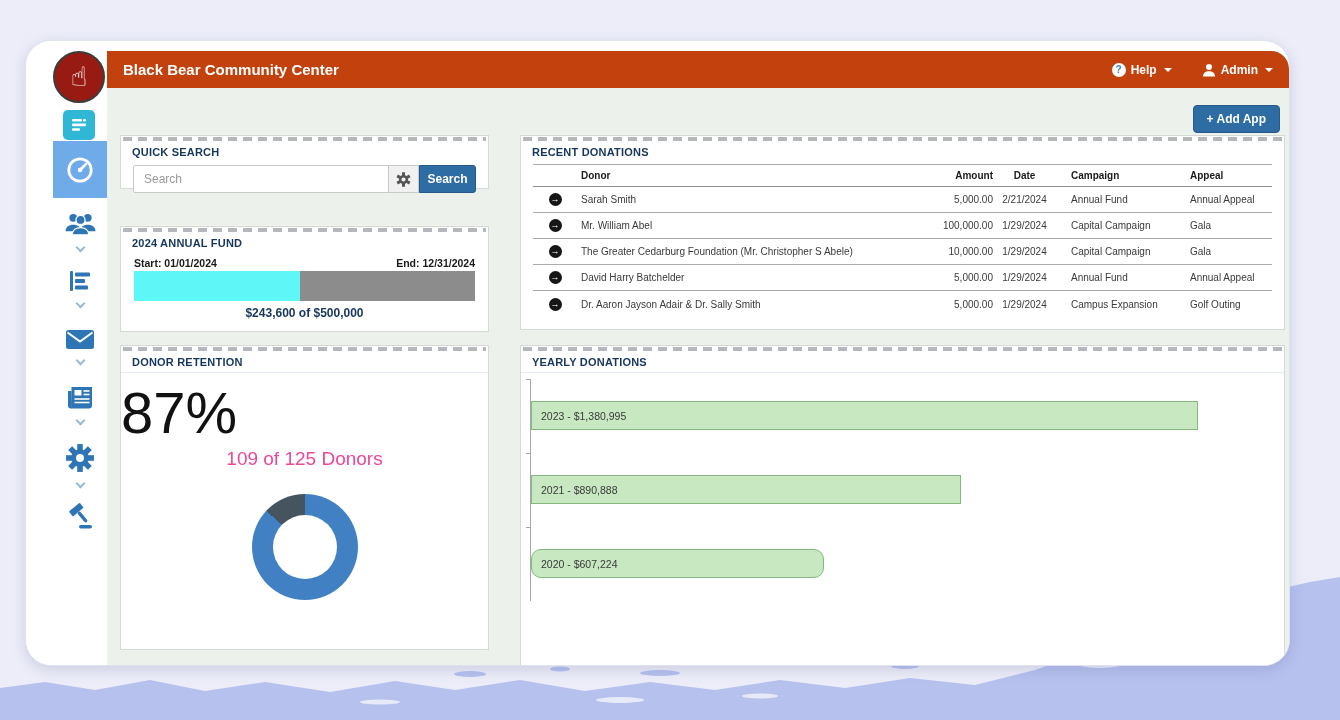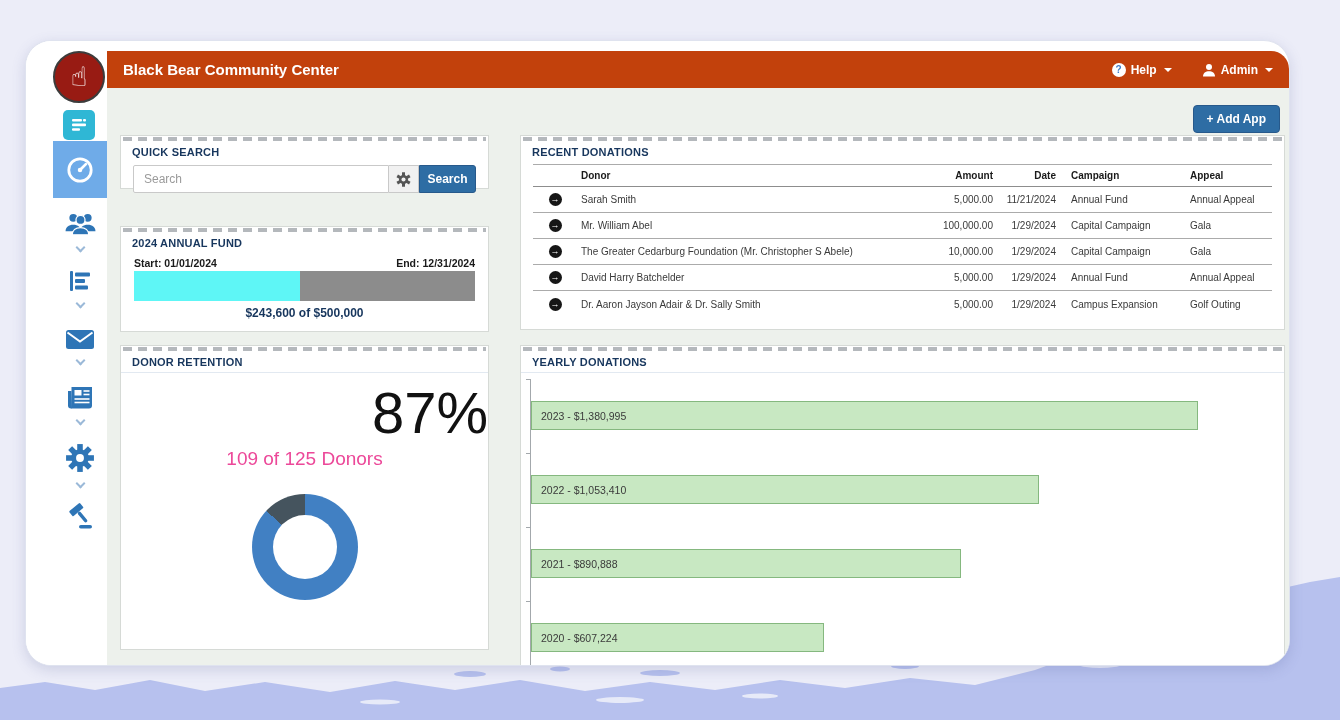--- a/index.html
+++ b/index.html
@@ -66,36 +66,36 @@
   
   #annual-fund { left:13px; top:138px; width:369px; height:106px; }
   .af-dates { display:flex; justify-content:space-between; margin:4px 13px 2px; font-size:10.5px;
           font-weight:bold; color:#1a1a1a; }
   .af-bar { height:30px; margin:0 13px; background:#8c8c8c; position:relative; overflow:hidden; }
   .af-fill { position:absolute; left:0; top:0; bottom:0; background:#5ef6f6; }
   .af-summary { text-align:center; font-size:12px; font-weight:bold; color:#17365d; margin-top:5px; }
 
   
   #donor-retention { left:13px; top:257px; width:369px; height:305px; }
-  .dr-percent { font-size:58px; font-weight:400; color:#111; text-align:right; margin-top:10px; line-height:1.05;padding-left:32px; }
+  .dr-percent { font-size:58px; font-weight:400; color:#111; text-align:left; margin-top:10px; line-height:1.05; }
   .dr-sub { text-align:center; font-size:19px; color:#ec4899; margin-top:4px; }
   .donut { width:106px; height:106px; border-radius:50%; margin:24px auto 0; position:relative; }
   .donut::after { content:""; position:absolute; inset:21px; background:#fff; border-radius:50%; }
 
   
   #recent-donations { left:413px; top:47px; width:765px; height:195px; }
   .table { margin:2px 12px 0; font-size:10px; color:#3a3a3a; }
   .t-row { display:flex; align-items:center; height:26px; border-bottom:1px solid #ababab; }
   .t-row:last-child { border-bottom:none; }
   .t-head { font-weight:bold; color:#1a1a1a; height:23px; border-top:1px solid #ababab;
           border-bottom:1px solid #8d8d8d; }
   .c-arrow { width:44px; display:flex; justify-content:center; }
   .c-donor { flex:1; padding-left:4px; white-space:nowrap; overflow:hidden; }
   .c-amount { width:110px; text-align:right; }
-  .c-date { width:63px; text-align:right; }
+  .c-date { width:63px; text-align:center; }
   .c-campaign { width:120px; padding-left:15px; white-space:nowrap; }
   .c-appeal { width:96px; padding-left:14px; white-space:nowrap; }
   .arrow-circle { width:13px; height:13px; border-radius:50%; background:#161616; color:#fff;
           font-size:9px; line-height:13px; text-align:center; cursor:pointer; }
   .arrow-circle::before { content:"→"; }
 
   
   #yearly-donations { left:413px; top:257px; width:765px; height:332px; }
   .chart { margin:6px 0 0 9px; border-left:1px solid #a3a8ac; position:relative; }
   .bar-group { height:74px; position:relative; }
@@ -294,21 +294,21 @@
           <span class="c-campaign">Campaign</span>
           <span class="c-appeal">Appeal</span>
         </div>
         <div>
             <div class="t-row">
               <span class="c-arrow">
                 <span class="arrow-circle"></span>
               </span>
               <span class="c-donor">Sarah Smith</span>
               <span class="c-amount">5,000.00</span>
-              <span class="c-date">11/21/2024</span>
+              <span class="c-date">2/21/2024</span>
               <span class="c-campaign">Annual Fund</span>
               <span class="c-appeal">Annual Appeal</span>
             </div>
             <div class="t-row">
               <span class="c-arrow">
                 <span class="arrow-circle"></span>
               </span>
               <span class="c-donor">Mr. William Abel</span>
               <span class="c-amount">100,000.00</span>
               <span class="c-date">1/29/2024</span>
@@ -349,25 +349,22 @@
       </div>
     </div>
 
     <div class="panel" id="yearly-donations">
       <div class="panel-title title-rule">YEARLY DONATIONS</div>
       <div class="chart">
           <div class="bar-group">
             <div class="hbar" style="width: 88.5253%; background: rgb(200, 232, 194); border-color: rgb(133, 184, 127);">2023 - $1,380,995</div>
           </div>
           <div class="bar-group">
-            <div class="hbar" style="width: 67.5263%; background: rgb(200, 232, 194); border-color: rgb(133, 184, 127);">2022 - $1,053,410</div>
-          </div>
-          <div class="bar-group">
             <div class="hbar" style="width: 57.1082%; background: rgb(200, 232, 194); border-color: rgb(133, 184, 127);">2021 - $890,888</div>
           </div>
           <div class="bar-group">
-            <div class="hbar" style="width: 38.9246%; background: rgb(200, 232, 194); border-color: rgb(133, 184, 127);">2020 - $607,224</div>
+            <div class="hbar" style="width: 38.9246%; background: rgb(200, 232, 194); border-color: rgb(133, 184, 127); border-radius: 10px;">2020 - $607,224</div>
           </div>
         </div>
     </div>
 
   </div>
 </div>
 
 </body></html>

